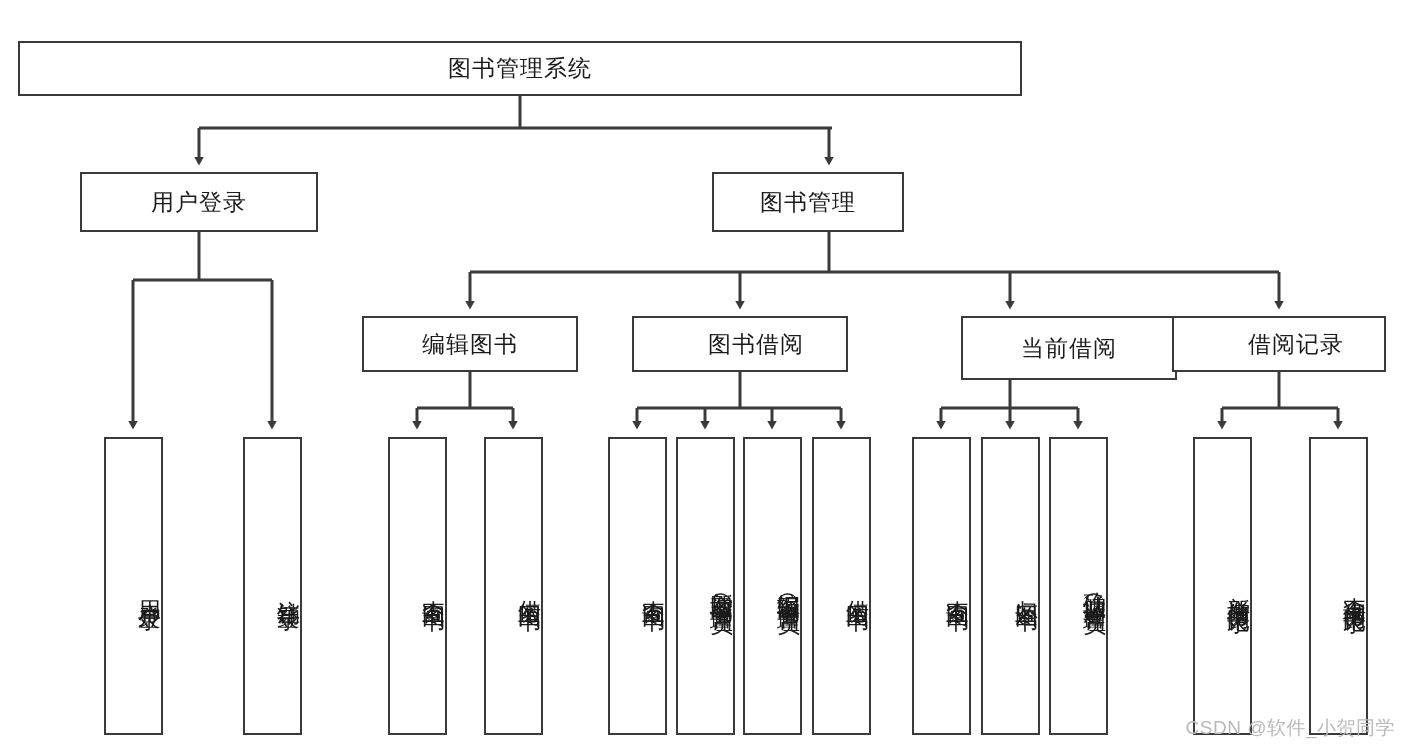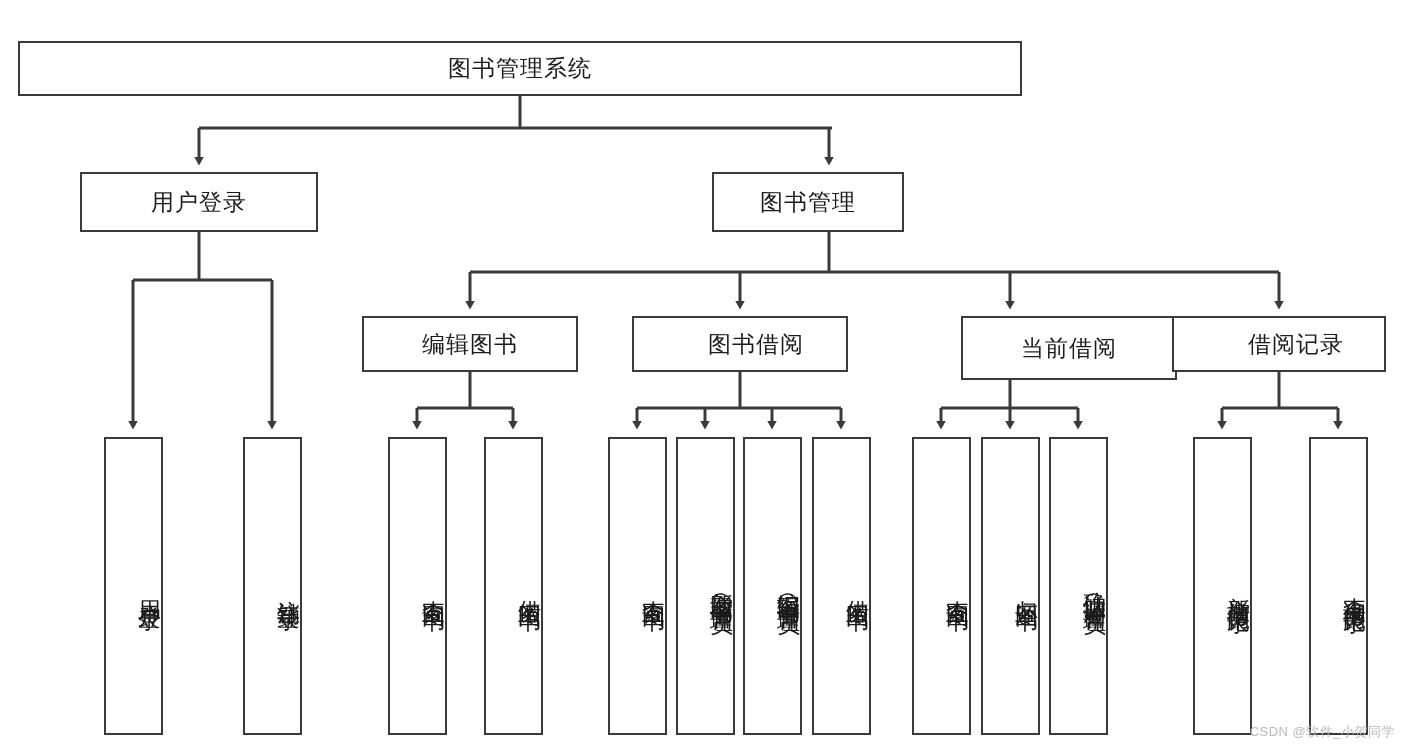--- a/index.html
+++ b/index.html
@@ -36,21 +36,21 @@
     padding-top:3px;
     line-height:1.0;
   }
   .node.v.topalign{ align-items:flex-start; }
   .label{ display:block; white-space:pre; }
 
   .watermark{
     position:absolute;
     right:10px;
     bottom:6px;
-    font-size:13px;
+    font-size:19px;
     color:#b9b9b9;
     letter-spacing:0.5px;
     white-space:nowrap;
   }
 </style>
 </head>
 <body>
 
 <div id="canvas">
 

